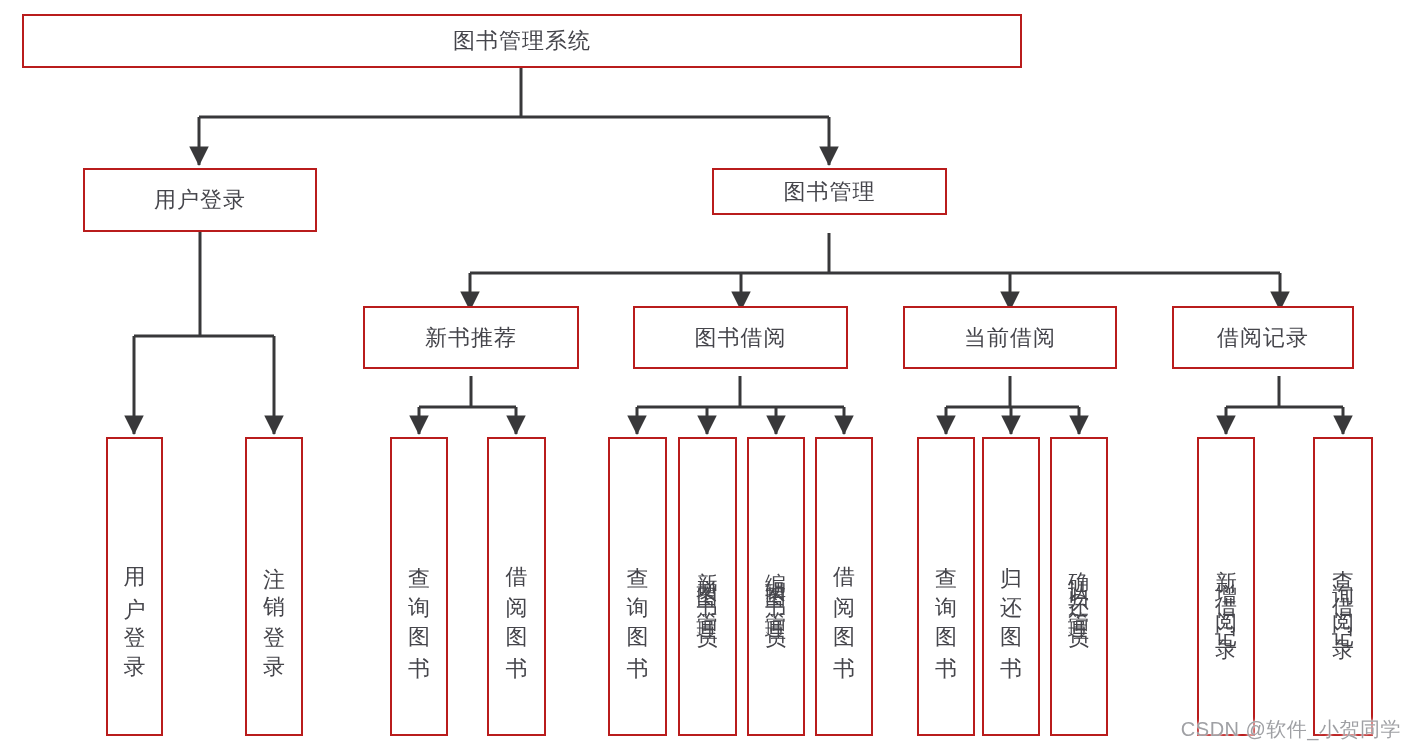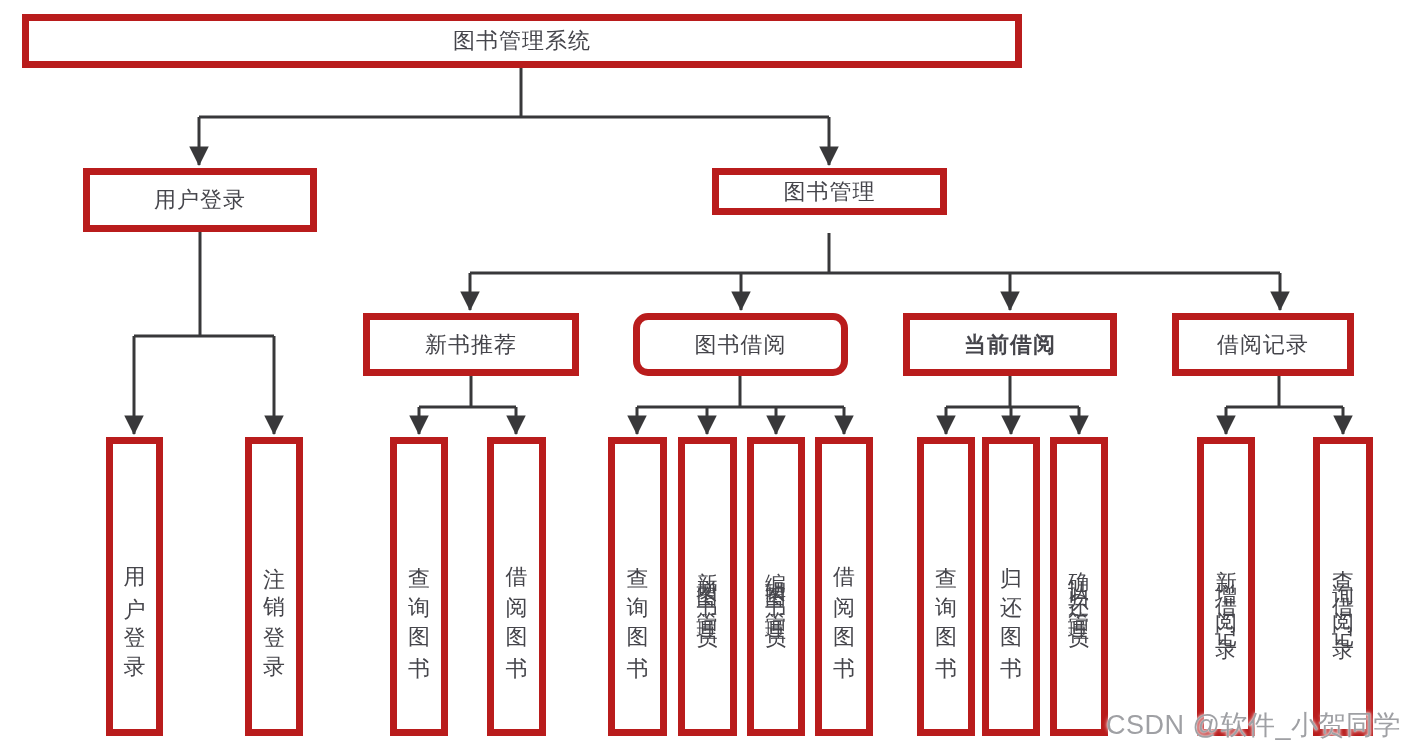--- a/index.html
+++ b/index.html
@@ -12,41 +12,41 @@
     overflow: hidden;
   }
   #connector-layer {
     position: absolute;
     left: 0; top: 0;
     width: 1405px; height: 747px;
   }
   .node {
     position: absolute;
     box-sizing: border-box;
-    border: 7px solid #b91c1c;
+    border: 2px solid #b91c1c;
     background: #ffffff;
     color: #45454b;
     display: flex;
     align-items: center;
     justify-content: center;
     font-size: 22px;
     letter-spacing: 1px;
     line-height: 1;
     z-index: 2;
   }
   
   .n-root  { left: 22px;   top: 14px;  width: 1000px; height: 54px; }
   
   .n-l2a   { left: 83px;   top: 168px; width: 234px;  height: 64px; }
   .n-l2b   { left: 712px;  top: 168px; width: 235px;  height: 47px; }
   
-  .n-l3    { top: 313px; height: 63px; }
+  .n-l3    { top: 306px; height: 63px; }
   .n-l3a   { left: 363px;  width: 216px; }
-  .n-l3b   { left: 633px;  width: 215px; border-radius: 15px; }
-  .n-l3c   { left: 903px;  width: 214px; font-weight: bold; }
+  .n-l3b   { left: 633px;  width: 215px; }
+  .n-l3c   { left: 903px;  width: 214px; }
   .n-l3d   { left: 1172px; width: 182px; }
   
   .leaf {
     top: 437px; height: 299px;
     writing-mode: vertical-rl;
     text-orientation: mixed;
     font-size: 22px;
   }
   .v4 { letter-spacing: 30px; padding-top: 44px; }
   .v6 { letter-spacing: 14px; padding-top: 14px; }
@@ -62,21 +62,21 @@
   .lf09 { left: 917px;  width: 58px; }
   .lf10 { left: 982px;  width: 58px; }
   .lf11 { left: 1050px; width: 58px; }
   .lf12 { left: 1197px; width: 58px; }
   .lf13 { left: 1313px; width: 60px; }
   #watermark {
     position: absolute;
     right: 4px;
     bottom: 4px;
     z-index: 3;
-    font-size: 27px;
+    font-size: 20px;
     color: #9fa0a4;
     letter-spacing: 0.5px;
     text-shadow: 0 0 2px #ffffff, 0 0 4px #ffffff;
     white-space: nowrap;
   }
 </style>
 </head>
 <body>
 
 <div id="stage">

